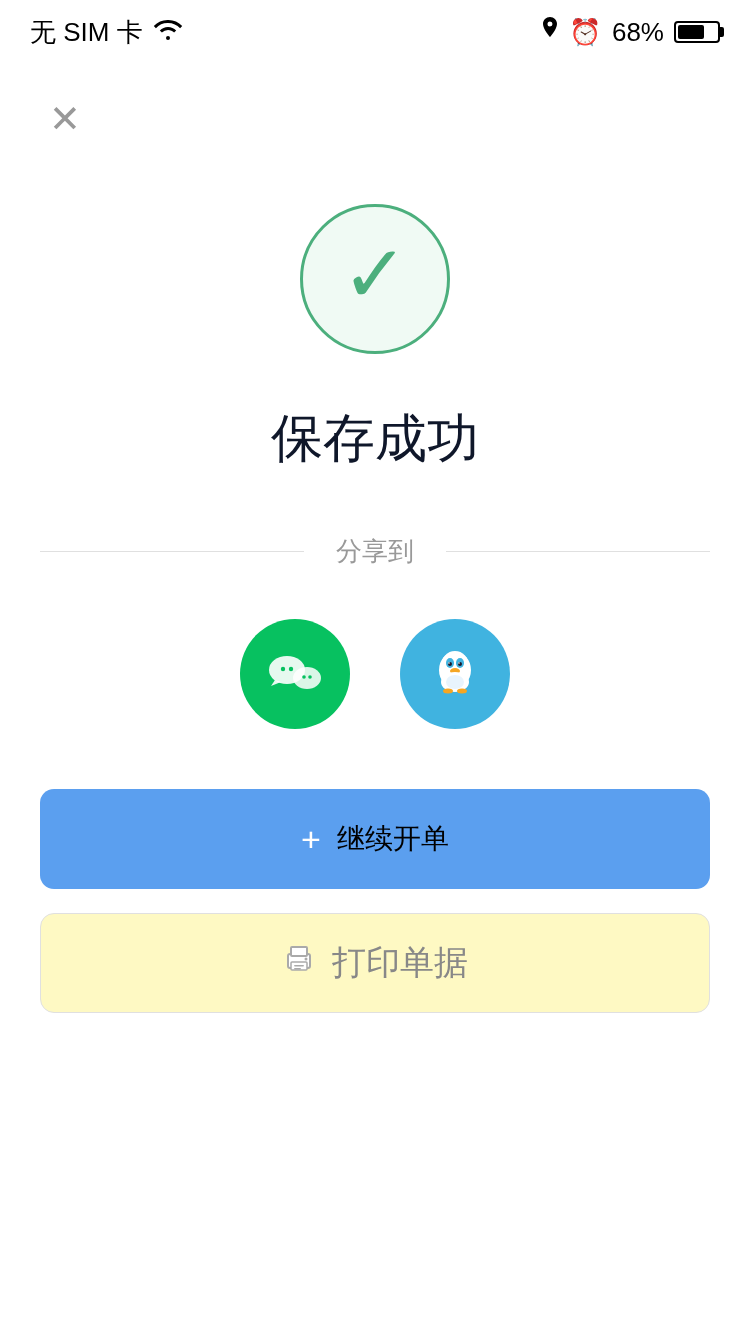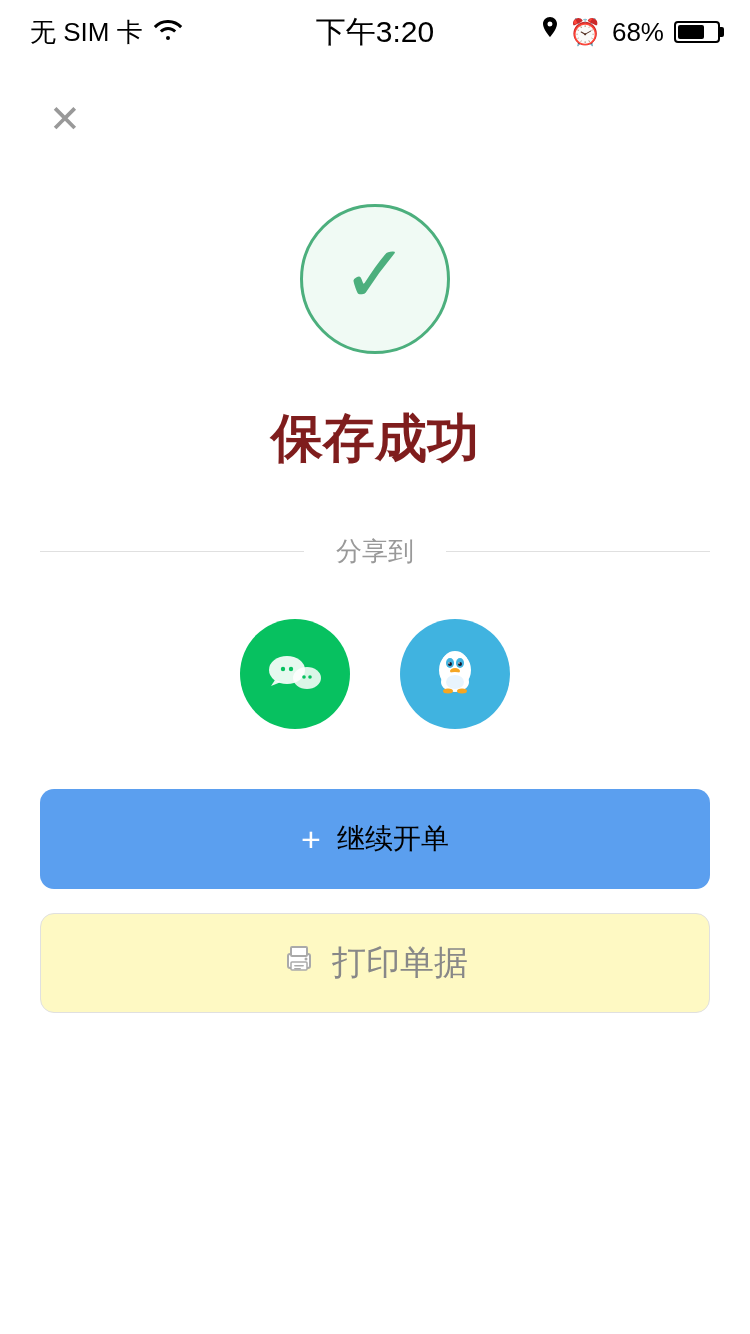--- a/index.html
+++ b/index.html
@@ -133,22 +133,22 @@
     .checkmark {
       font-size: 80px;
       color: #4caf7d;
       line-height: 1;
       margin-top: -8px;
     }
 
     
     .success-title {
       font-size: 52px;
-      color: #7f1d1d;
-      font-weight: 700;
+      color: #0f172a;
+      font-weight: 400;
       margin-bottom: 60px;
     }
 
     
     .share-section {
       width: 100%;
       margin-bottom: 60px;
     }
 
     .share-divider {
@@ -271,21 +271,20 @@
   <div class="status-left">
     <span>无 SIM 卡</span>
     <span class="wifi-icon">
       <svg width="30" height="22" viewBox="0 0 30 22" fill="none">
         <path d="M15 18a2 2 0 1 1 0 4 2 2 0 0 1 0-4z" fill="#000"></path>
         <path d="M15 12c2.4 0 4.6 1 6.1 2.6l2.1-2.1A11.8 11.8 0 0 0 15 9a11.8 11.8 0 0 0-8.2 3.5l2.1 2.1A8.8 8.8 0 0 1 15 12z" fill="#000"></path>
         <path d="M15 5C19.8 5 24.1 7 27.1 10.2l2.1-2.1A18.7 18.7 0 0 0 15 2 18.7 18.7 0 0 0 .8 8.1L2.9 10.2A15.7 15.7 0 0 1 15 5z" fill="#000"></path>
       </svg>
     </span>
   </div>
-  <div class="status-center">下午3:20</div>
   <div class="status-right">
     <span>
       <svg width="20" height="24" viewBox="0 0 20 24" fill="none">
         <path d="M10 0C6.13 0 3 3.13 3 7c0 5.25 7 13 7 13s7-7.75 7-13c0-3.87-3.13-7-7-7zm0 9.5A2.5 2.5 0 1 1 10 4.5a2.5 2.5 0 0 1 0 5z" fill="#000"></path>
       </svg>
     </span>
     <span>⏰</span>
     <span>68%</span>
     <div class="battery-box">
       <div class="battery-fill"></div>

